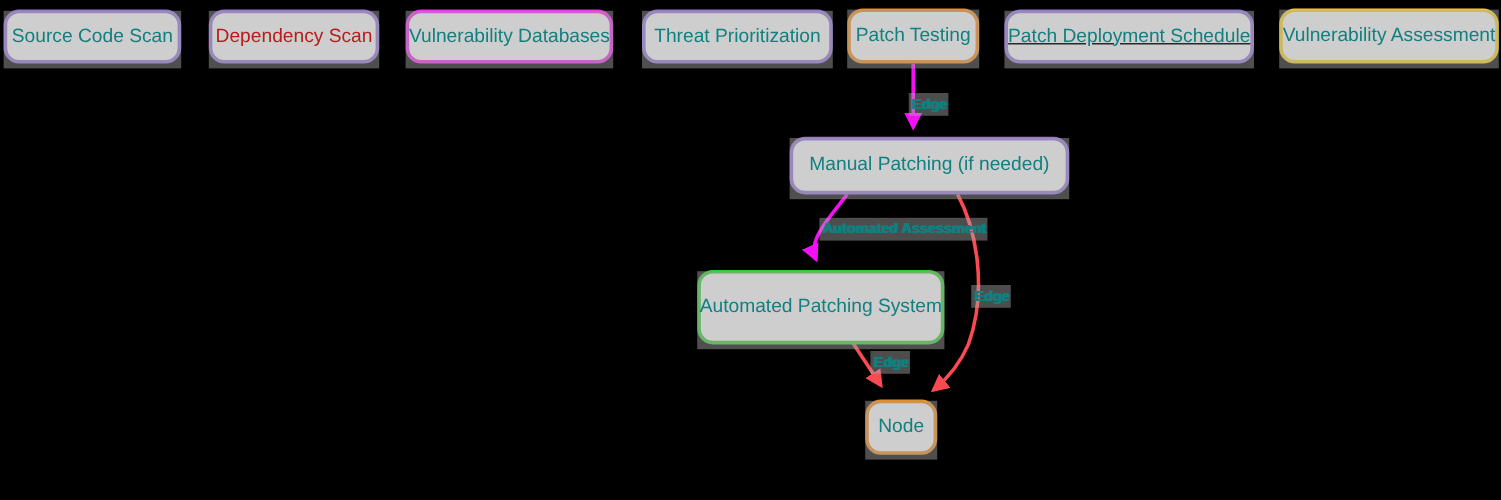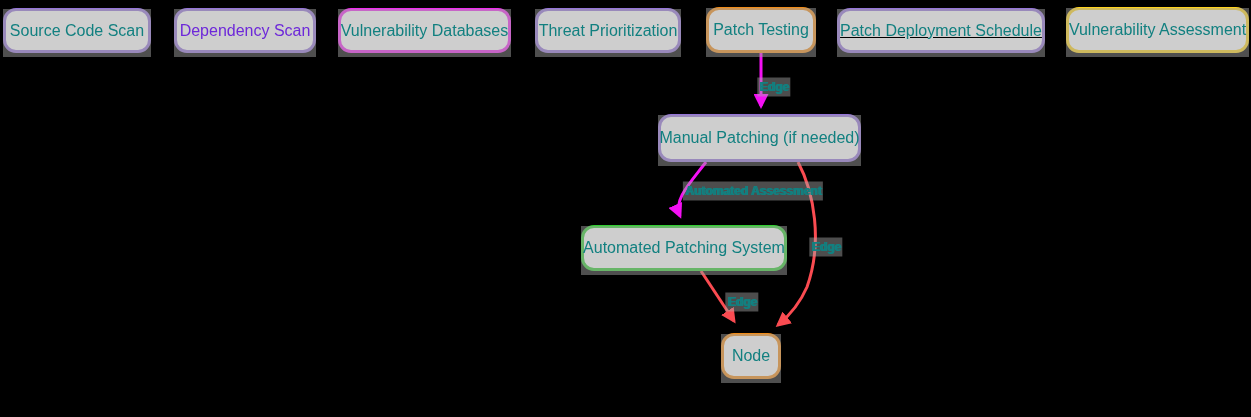--- a/index.html
+++ b/index.html
@@ -65,41 +65,41 @@
         <path d="M706,162 C690,183 673,200 680,216" fill="none" stroke="#F410F4" stroke-width="3" marker-end="url(#arrow-edge_magenta)"></path>
         <path d="M798,162 C814,192 823,242 807,287 C800,303 789,316 778,325" fill="none" stroke="#FA4B51" stroke-width="3" marker-end="url(#arrow-edge_red)"></path>
         <path d="M701,271 L734,321" fill="none" stroke="#FA4B51" stroke-width="3" marker-end="url(#arrow-edge_red)"></path>
       </g>
   </svg>
   <div id="node-layer">
       <div class="node" style="left: 3px; top: 8px; width: 148px; height: 45px; border-color: rgb(149, 117, 216); background: rgb(255, 255, 255);">
         <span class="node-label" style="color: rgb(18, 128, 128);">Source Code Scan</span>
       </div>
       <div class="node" style="left: 174px; top: 8px; width: 142px; height: 45px; border-color: rgb(149, 117, 216); background: rgb(255, 255, 255);">
-        <span class="node-label" style="color: #6d28d9;">Dependency Scan</span>
+        <span class="node-label" style="color: #b91c1c;">Dependency Scan</span>
       </div>
       <div class="node" style="left: 338px; top: 8px; width: 173px; height: 45px; border-color: rgb(240, 44, 240); background: rgb(255, 255, 255);">
         <span class="node-label" style="color: rgb(18, 128, 128);">Vulnerability Databases</span>
       </div>
-      <div class="node" style="left: 535px; top: 8px; width: 146px; height: 45px; border-color: rgb(149, 117, 216); background: rgb(255, 255, 255);">
+      <div class="node" style="left: 535px; top: 8px; width: 159px; height: 45px; border-color: rgb(149, 117, 216); background: rgb(255, 255, 255);">
         <span class="node-label" style="color: rgb(18, 128, 128);">Threat Prioritization</span>
       </div>
       <div class="node" style="left: 706px; top: 7px; width: 110px; height: 46px; border-color: rgb(240, 140, 26); background: rgb(255, 255, 255);">
         <span class="node-label" style="color: rgb(18, 128, 128);">Patch Testing</span>
       </div>
       <div class="node" style="left: 837px; top: 8px; width: 208px; height: 45px; border-color: rgb(149, 117, 216); background: rgb(255, 255, 255); text-decoration: underline;">
         <span class="node-label" style="color: rgb(18, 128, 128);">Patch Deployment Schedule</span>
       </div>
       <div class="node" style="left: 1066px; top: 7px; width: 183px; height: 46px; border-color: rgb(255, 212, 30); background: rgb(255, 255, 255); text-align: center;">
         <span class="node-label" style="color: rgb(18, 128, 128);">Vulnerability Assessment</span>
       </div>
-      <div class="node" style="left: 658px; top: 114px; width: 203px; height: 48px; border-color: rgb(149, 117, 216); background: rgb(255, 255, 255);">
+      <div class="node" style="left: 658px; top: 114px; width: 233px; height: 48px; border-color: rgb(149, 117, 216); background: rgb(255, 255, 255);">
         <span class="node-label" style="color: rgb(18, 128, 128);">Manual Patching (if needed)</span>
       </div>
-      <div class="node" style="left: 581px; top: 225px; width: 206px; height: 46px; border-color: rgb(50, 205, 50); background: rgb(255, 255, 255);">
+      <div class="node" style="left: 581px; top: 225px; width: 206px; height: 62px; border-color: rgb(50, 205, 50); background: rgb(255, 255, 255);">
         <span class="node-label" style="color: rgb(18, 128, 128);">Automated Patching System</span>
       </div>
       <div class="node" style="left: 721px; top: 333px; width: 60px; height: 46px; border-color: rgb(240, 140, 26); background: rgb(255, 255, 255);">
         <span class="node-label" style="color: rgb(18, 128, 128);">Node</span>
       </div>
     </div>
   <div id="label-layer">
       <div class="edge-label" style="left: 774px; top: 87px; color: rgb(18, 128, 128);">Edge</div>
       <div class="edge-label" style="left: 753px; top: 191px; color: rgb(18, 128, 128);">Automated Assessment</div>
       <div class="edge-label" style="left: 826px; top: 247px; color: rgb(18, 128, 128);">Edge</div>

